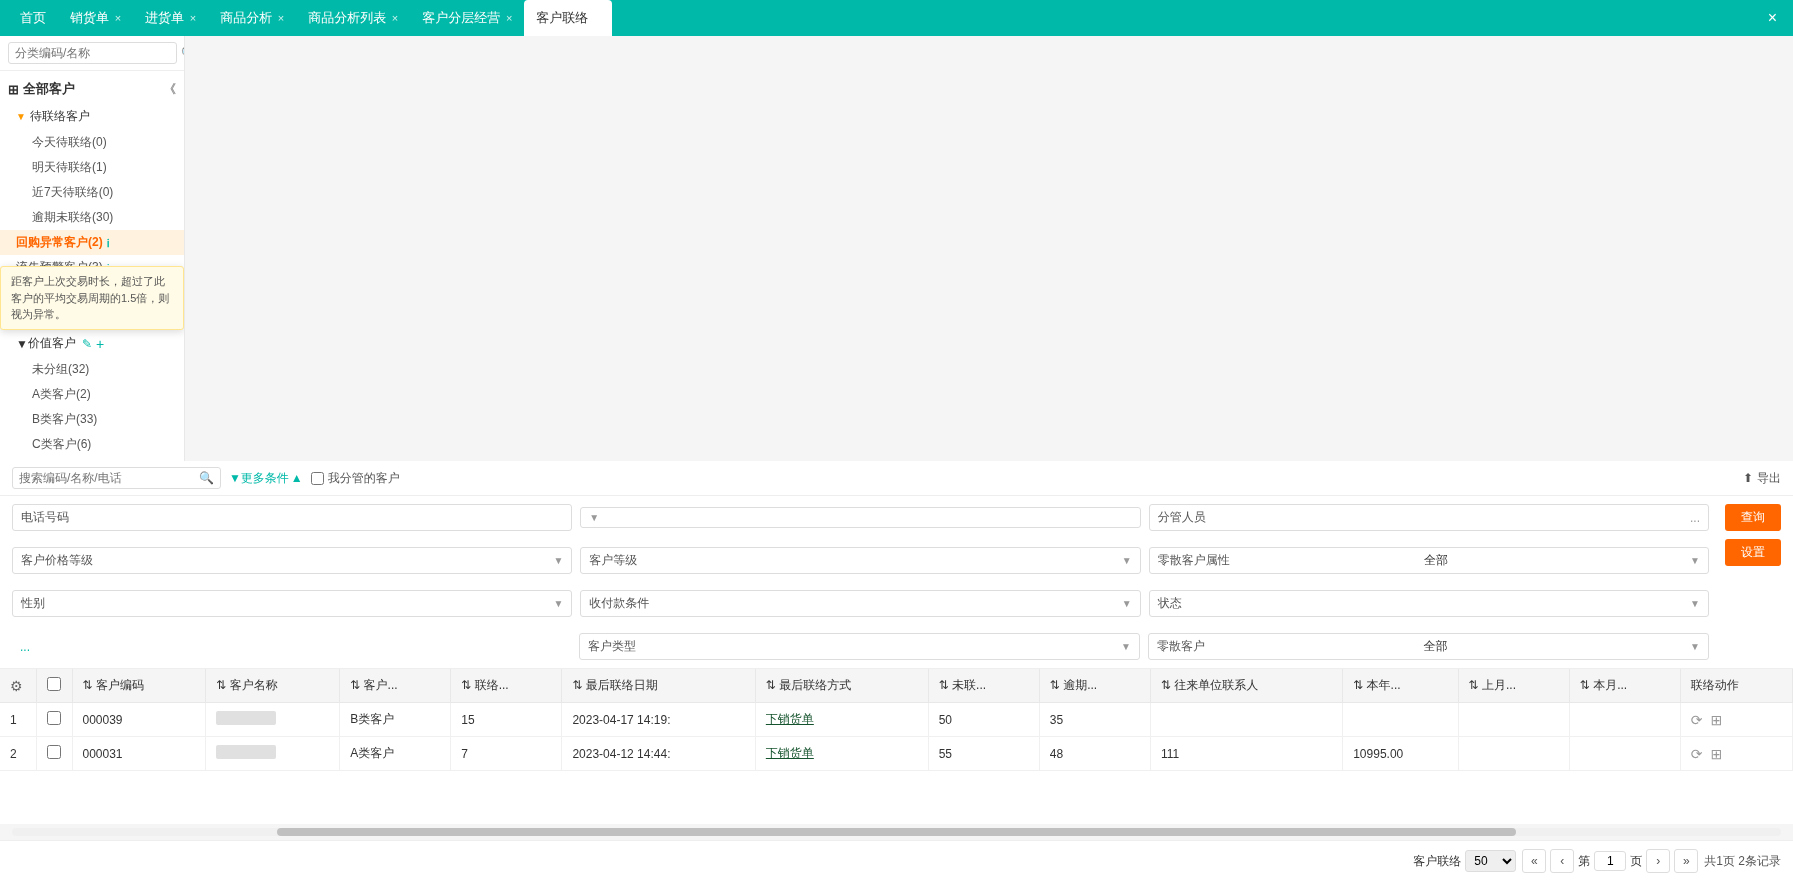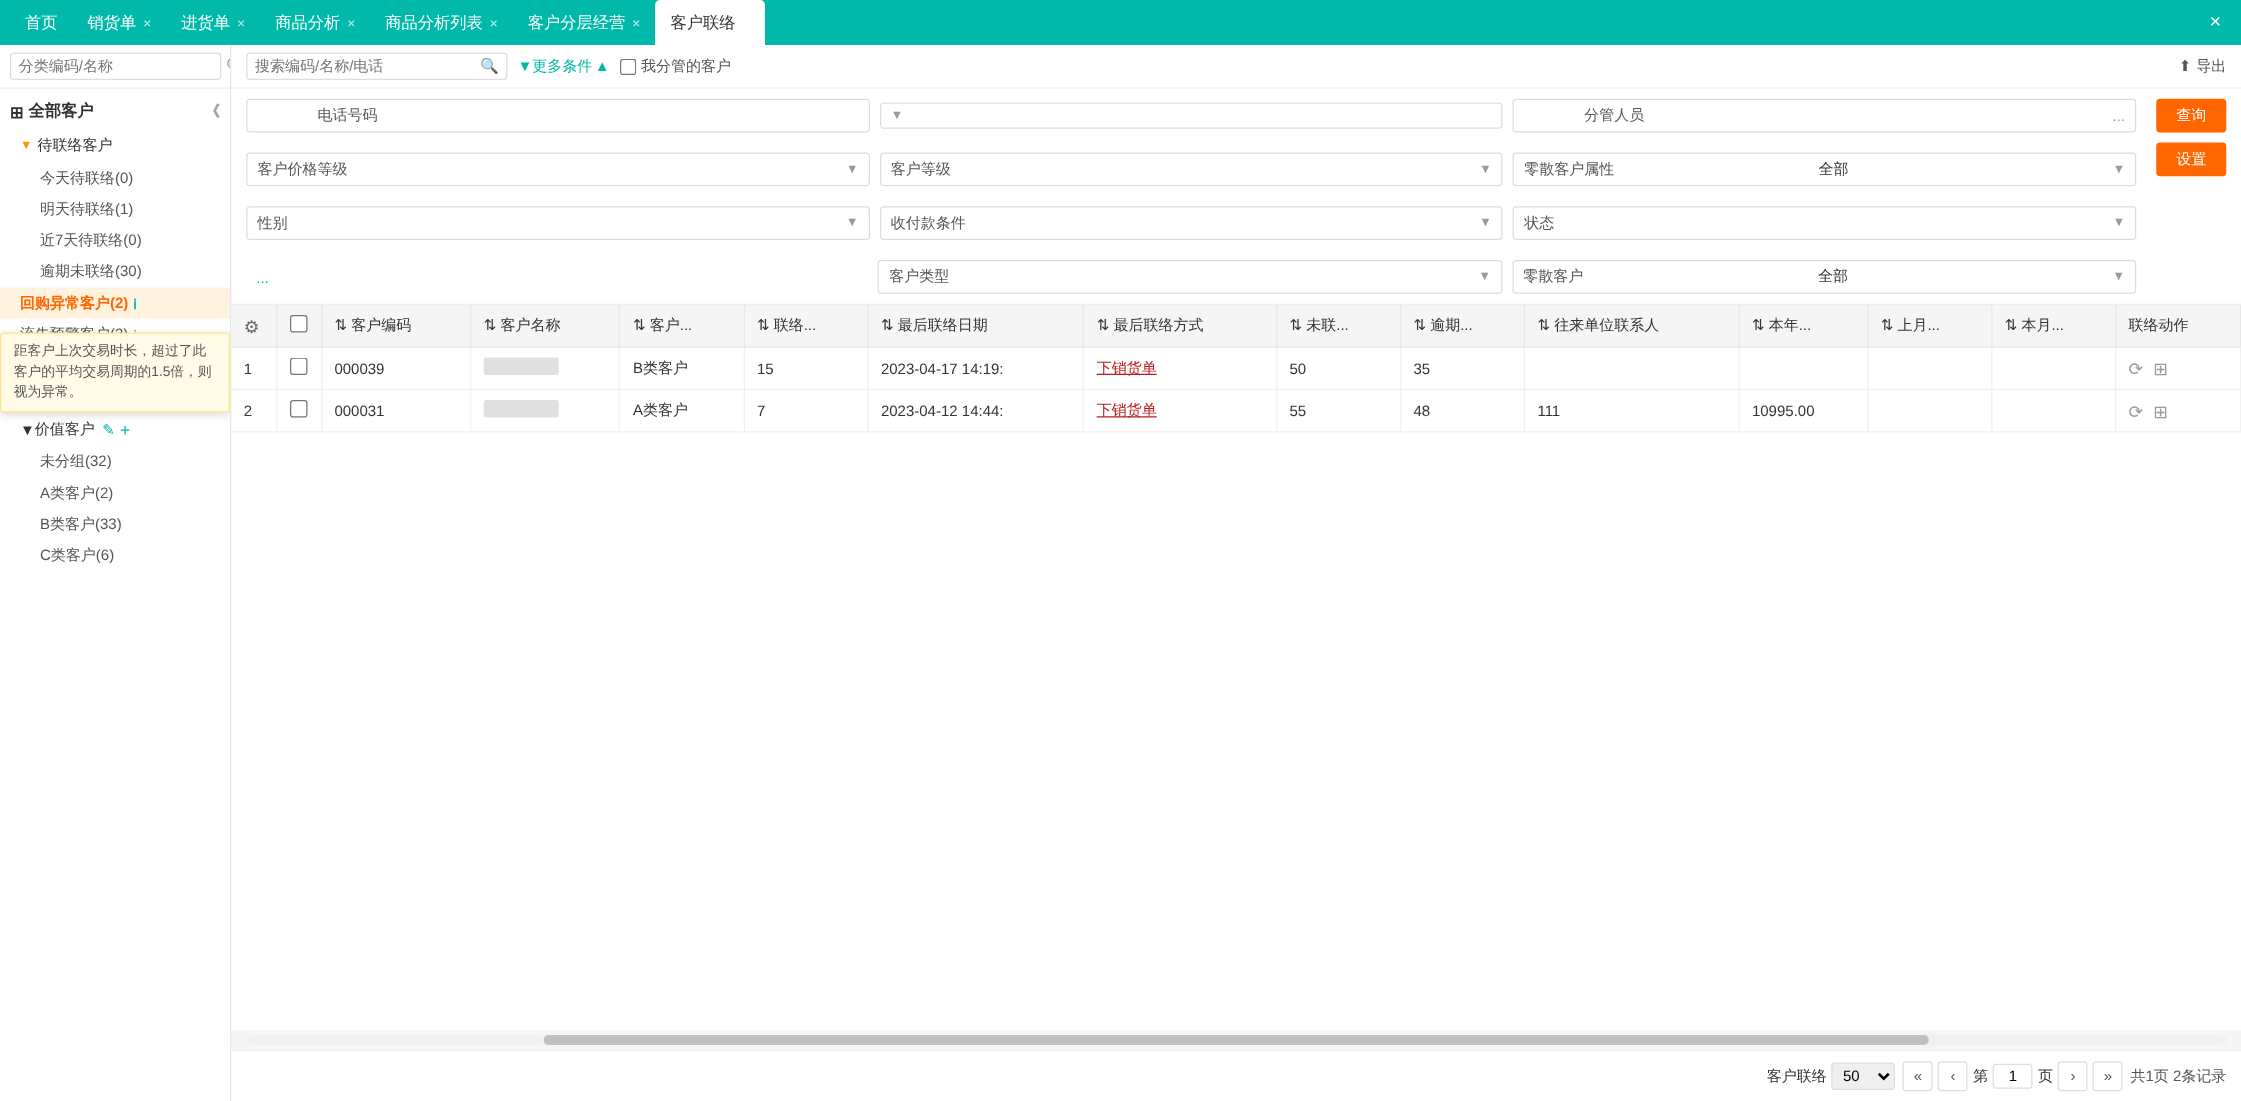--- a/index.html
+++ b/index.html
@@ -19,21 +19,21 @@
     }
     .top-nav .nav-item.active {
       background: #fff; color: #333; border-radius: 4px 4px 0 0;
     }
     .close-btn {
       margin-left: auto; color: #fff; cursor: pointer; font-size: 16px; padding: 0 8px;
     }
 
     
     .main-layout {
-      display: flex; height: calc(100vh - 36px);
+      display: flex; height: calc(100vh - 36px); flex-direction: column;
     }
 
     
     .sidebar {
       width: 185px; background: #fff; border-right: 1px solid #e8e8e8;
       display: flex; flex-direction: column; overflow: hidden;
       position: relative;
     }
     .sidebar-search {
       display: flex; align-items: center; padding: 6px 8px;
@@ -120,21 +120,21 @@
     .filter-row:last-child { margin-bottom: 0; }
     .filter-field {
       display: flex; align-items: center; flex: 1;
       border: 1px solid #ddd; border-radius: 3px; padding: 4px 8px;
       background: #fff; min-width: 0;
     }
     .filter-field input {
       flex: 1; border: none; outline: none; font-size: 12px; color: #333;
     }
     .filter-field .field-label {
-      font-size: 12px; color: #555; white-space: nowrap; margin-right: 4px; margin-left: 48px;
+      font-size: 12px; color: #555; white-space: nowrap; margin-right: 4px;
     }
     .select-field {
       display: flex; align-items: center; flex: 1;
       border: 1px solid #ddd; border-radius: 3px; padding: 4px 8px;
       background: #fff; cursor: pointer; min-width: 0;
     }
     .select-field .field-label { flex: 1; font-size: 12px; color: #555; }
     .select-field .arrow { color: #999; font-size: 10px; }
 
     .query-btn {
@@ -161,21 +161,21 @@
     thead th {
       padding: 8px 10px; text-align: left; font-weight: normal;
       color: #333; border-right: 1px solid #e8e8e8; white-space: nowrap;
     }
     thead th.sortable { cursor: pointer; }
     tbody tr { border-bottom: 1px solid #f0f0f0; }
     tbody td {
       padding: 8px 10px; color: #333; border-right: 1px solid #f0f0f0;
       white-space: nowrap;
     }
-    .link-text { color: #b91c1c; text-decoration: underline; cursor: pointer; }
+    .link-text { color: #14532d; text-decoration: underline; cursor: pointer; }
     .action-icons { display: flex; gap: 8px; }
     .action-icon { color: #999; cursor: pointer; font-size: 14px; }
 
     
     .pagination {
       display: flex; align-items: center; justify-content: flex-end;
       padding: 8px 12px; background: #fff; border-top: 1px solid #eee;
       gap: 6px; font-size: 12px;
     }
     .pagination .per-page { display: flex; align-items: center; gap: 4px; }

